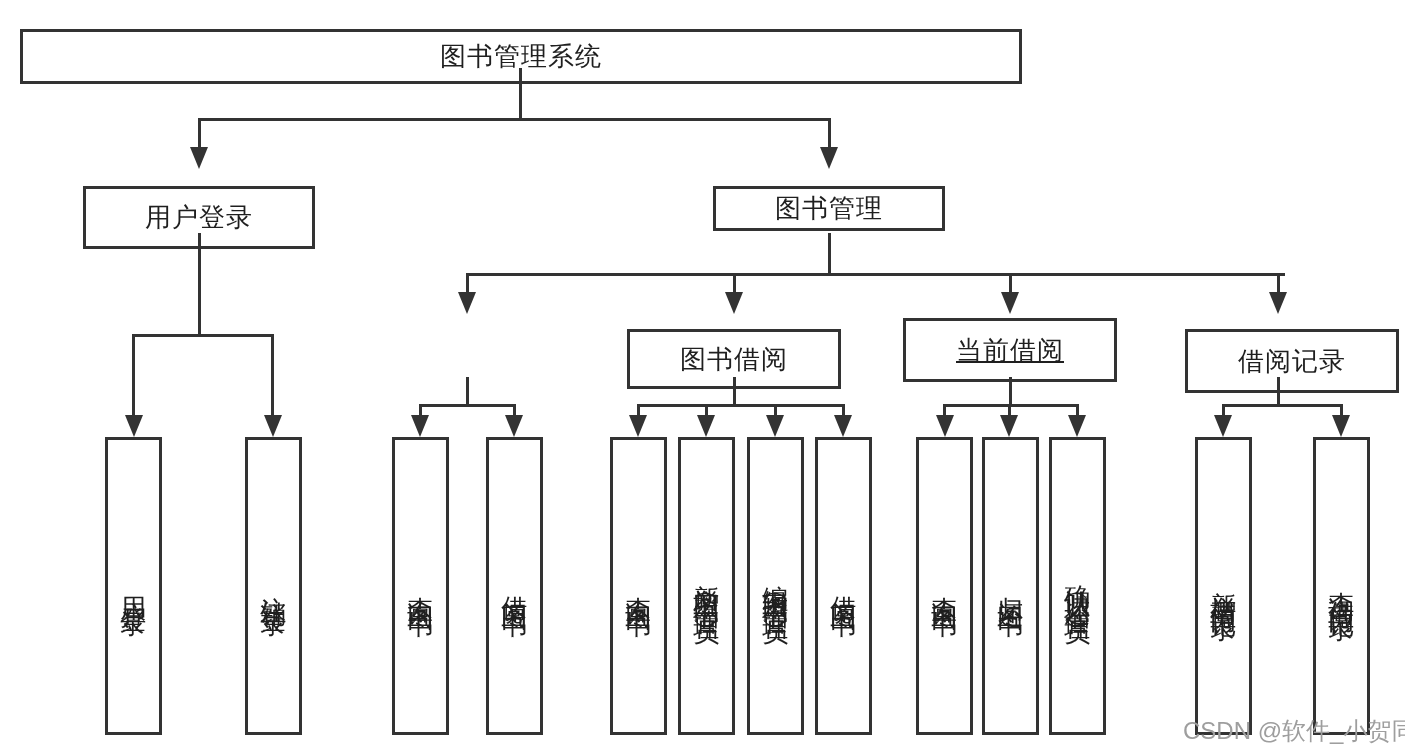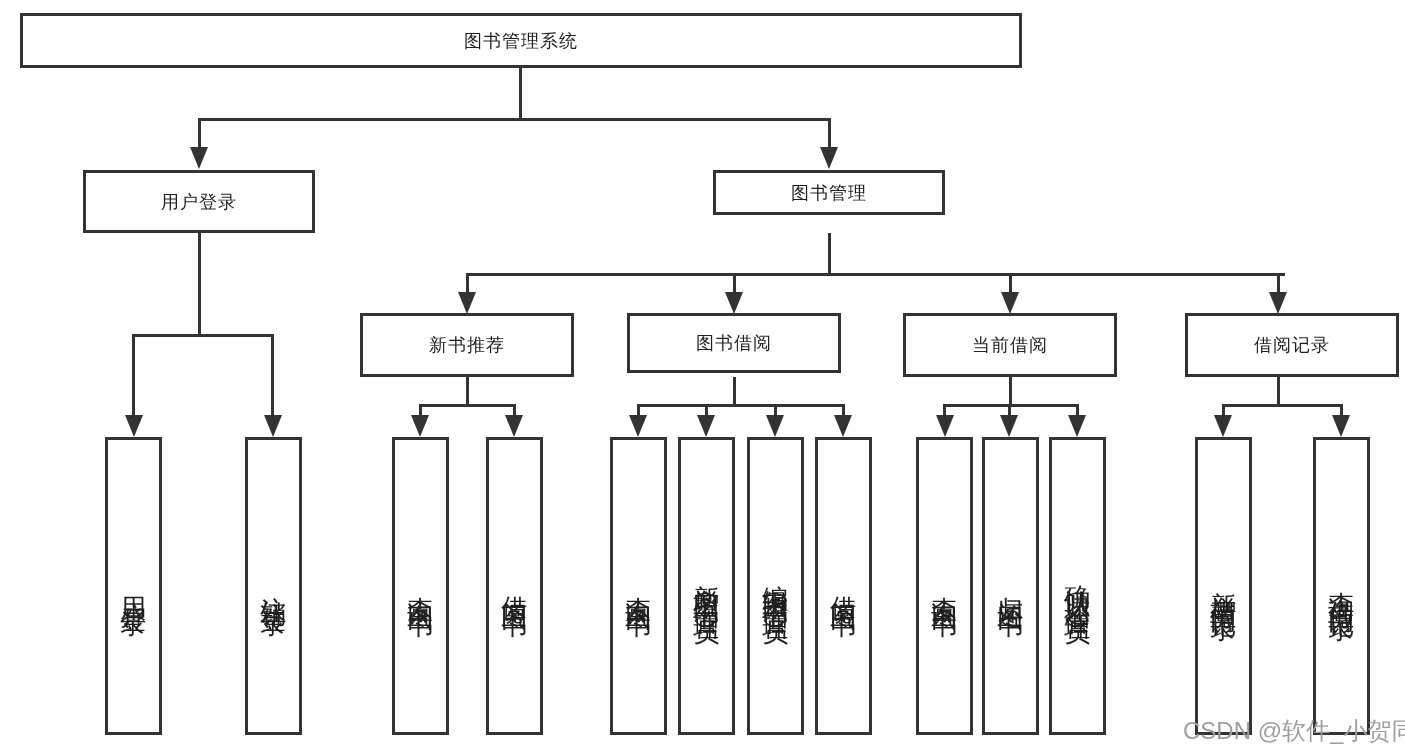--- a/index.html
+++ b/index.html
@@ -14,21 +14,21 @@
   .box {
     position: absolute;
     box-sizing: border-box;
     border: 3px solid #333333;
     background: #ffffff;
     display: flex;
     align-items: center;
     justify-content: center;
     color: #1f1f1f;
   }
-  .hbox { font-size: 18px; letter-spacing: 1px; }
+  .hbox { font-size: 26px; letter-spacing: 1px; margin-top: 16px; }
   .vbox { width: 57px; height: 298px; top: 437px; }
   .vtext {
     writing-mode: vertical-rl;
     text-orientation: mixed;
     font-size: 26px;
     line-height: 1.1;
     letter-spacing: 5px;
     color: #1f1f1f;
   }
   .vline { position: absolute; width: 3px; background: #333333; }
@@ -91,27 +91,24 @@
     <div class="vline" style="left:466px; top:273px; height:22px;"></div>
     <div class="arrowhead" style="left:458px; top:292px;"></div>
     <div class="vline" style="left:733px; top:273px; height:22px;"></div>
     <div class="arrowhead" style="left:725px; top:292px;"></div>
     <div class="vline" style="left:1009px; top:273px; height:22px;"></div>
     <div class="arrowhead" style="left:1001px; top:292px;"></div>
     <div class="vline" style="left:1277px; top:273px; height:22px;"></div>
     <div class="arrowhead" style="left:1269px; top:292px;"></div>
   </div>
 
-  <div class="box hbox" style="left:360px; top:313px; width:214px; height:64px;">
-    <span>新书推荐</span>
-  </div>
   <div class="box hbox" style="left:627px; top:313px; width:214px; height:60px;">
     <span>图书借阅</span>
   </div>
-  <div class="box hbox" style="left:903px; top:313px; width:214px; height:64px;">
+  <div class="box hbox" style="left:903px; top:302px; width:214px; height:64px;text-decoration:underline;">
     <span>当前借阅</span>
   </div>
   <div class="box hbox" style="left:1185px; top:313px; width:214px; height:64px;">
     <span>借阅记录</span>
   </div>
 
   <div>
     <div class="vline" style="left:466px; top:377px; height:30px;"></div>
     <div class="hline" style="left:419px; top:404px; width:97px;"></div>
     <div class="vline" style="left:419px; top:404px; height:13px;"></div>

